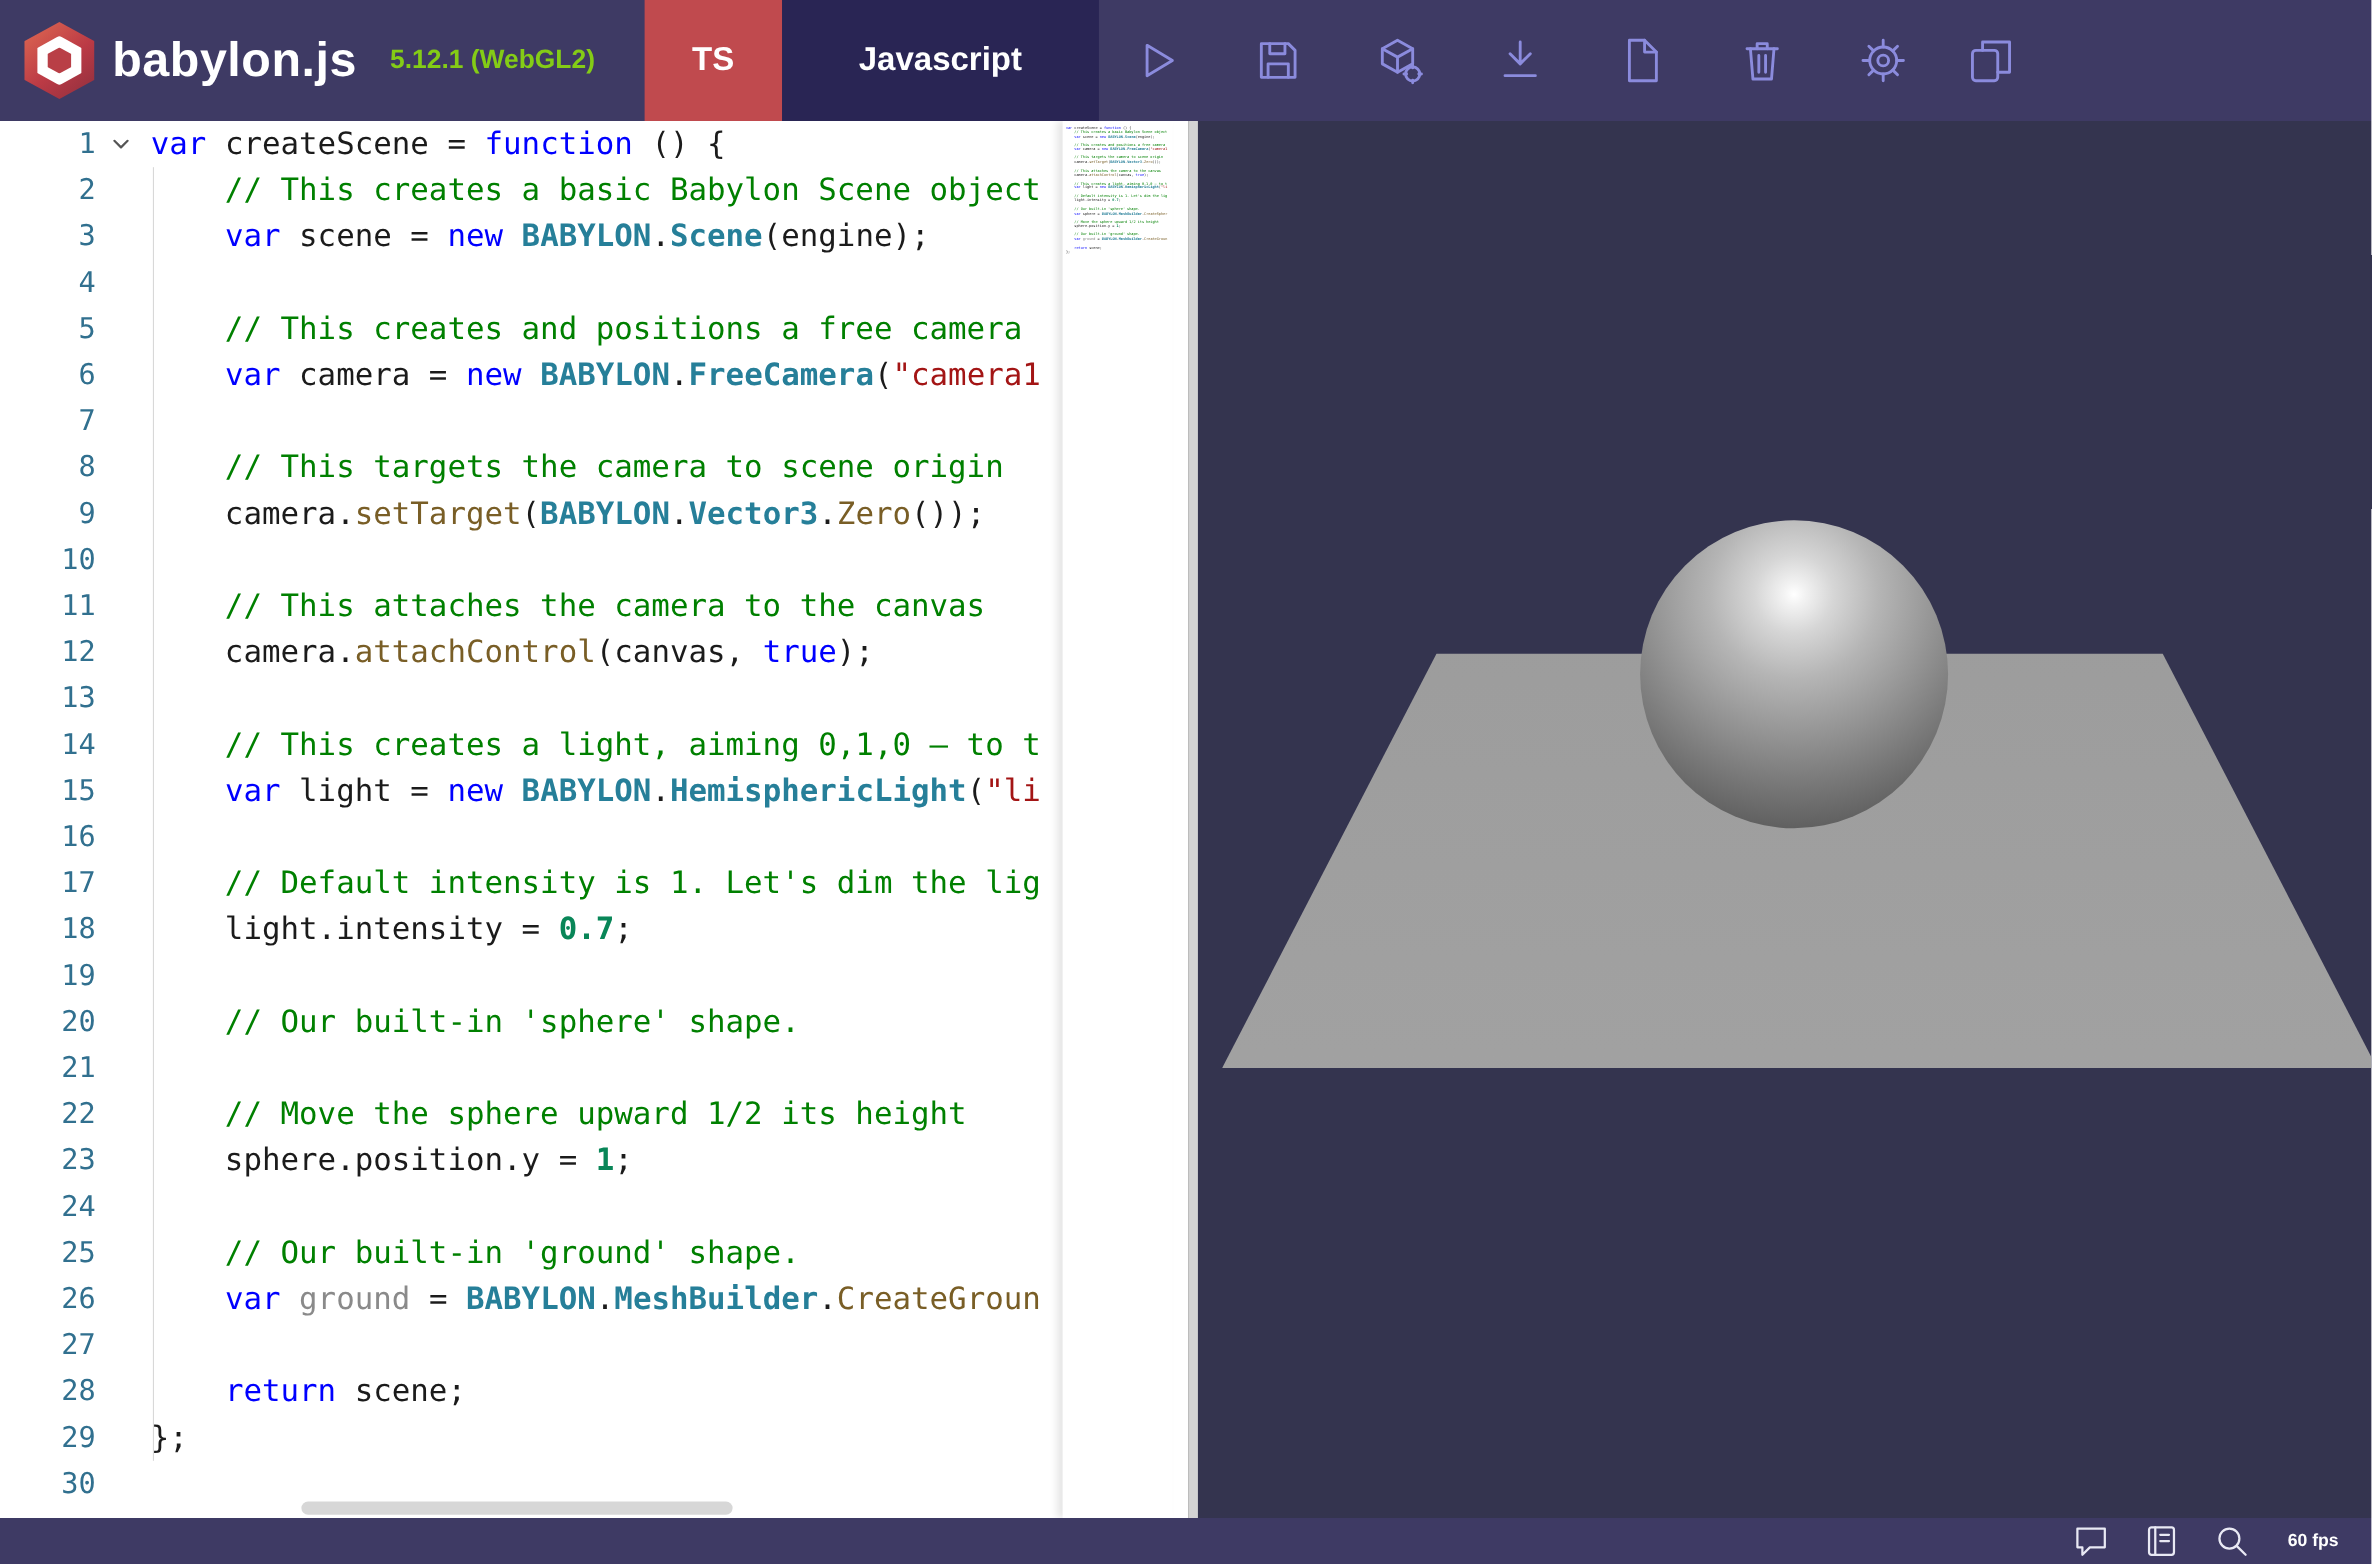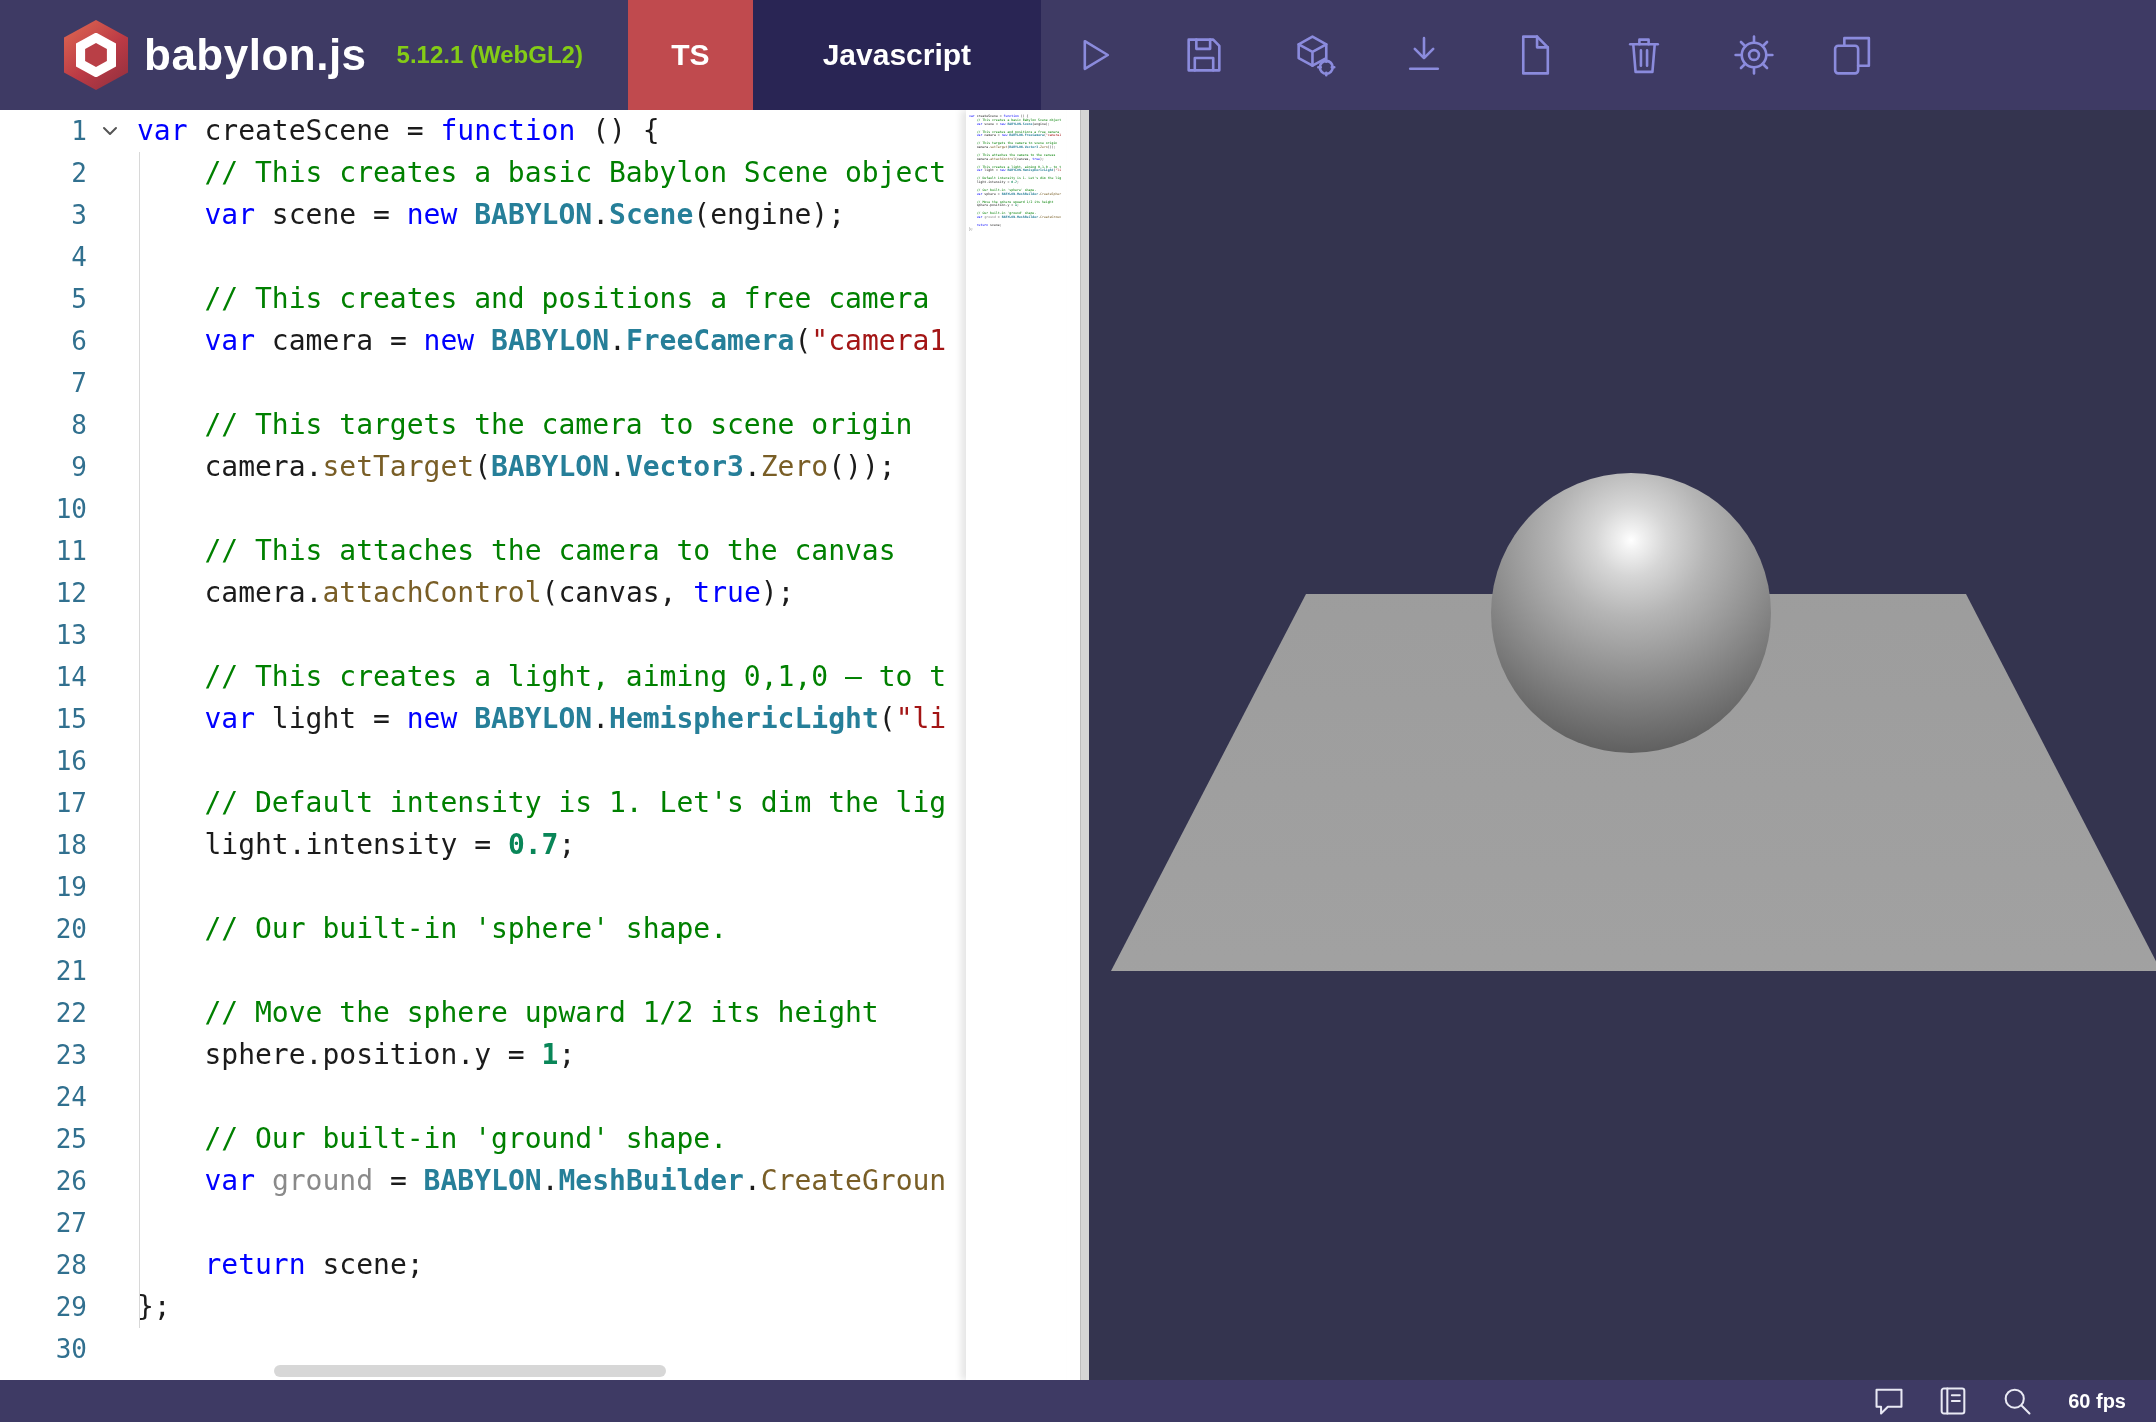--- a/index.html
+++ b/index.html
@@ -2,21 +2,21 @@
 <html><head>
 <meta charset="utf-8">
 <style>
   * { margin:0; padding:0; box-sizing:border-box; }
   html,body { width:2156px; height:1422px; overflow:hidden; }
   body { font-family:"Liberation Sans",sans-serif; background:#ffffff; }
   .app { width:2156px; height:1422px; display:flex; flex-direction:column; }
 
   
   .header { height:110px; flex:none; background:#3e3a64; display:flex; align-items:stretch; overflow:hidden; position:relative; }
-  .brand { display:flex; align-items:center; gap:16px; padding-left:64px; }
+  .brand { display:flex; align-items:center; gap:16px; padding-left:22px; }
   .logo { position:relative; width:64px; height:70px; flex:none; }
   .hex { position:absolute; clip-path:polygon(50% 0,100% 25%,100% 75%,50% 100%,0 75%,0 25%); }
   .hex.outer { left:0; top:0; right:0; bottom:0; background:linear-gradient(140deg,#e06a52 0%,#bb3a45 55%,#8e2f3e 100%); }
   .hex.mid   { left:18%; top:18%; right:18%; bottom:18%; background:#ffffff; }
   .hex.inner { left:33%; top:33%; right:33%; bottom:33%; background:#b93f46; }
   .brand-title { font-size:44px; font-weight:bold; color:#ffffff; letter-spacing:.5px; white-space:nowrap; }
   .version { align-self:center; margin-left:30px; color:#84cc16; font-weight:bold; font-size:24px; white-space:nowrap; }
   .tab { display:flex; align-items:center; justify-content:center; color:#ffffff; font-weight:bold; font-size:30px; flex:none; cursor:pointer; }
   .tab-ts { margin-left:45px; width:125px; background:#c04a4e; }
   .tab-js { width:288px; background:#292554; }
@@ -58,21 +58,21 @@
             background:linear-gradient(180deg,#979797 0%,#a6a6a6 100%); }
   .sphere { position:absolute; left:402px; top:363px; width:280px; height:280px; border-radius:50%;
             background:radial-gradient(circle at 50% 24%,
               #ffffff 0%, #f2f2f2 4%, #d6d6d6 14%, #b5b5b5 30%,
               #959595 50%, #757575 70%, #595959 88%, #4e4e4e 100%); }
 
   
   .footer { height:42px; flex:none; background:#3e3a64; display:flex; align-items:center; justify-content:flex-end; gap:30px; padding-right:30px; }
   .ftr-ico { stroke:#e9e9f4; fill:none; stroke-width:1.8; stroke-linecap:round; stroke-linejoin:round; }
   .ftr-btn { background:none; border:none; padding:0; cursor:pointer; width:34px; height:34px; flex:none; }
-  .fps { color:#ffffff; font-size:20px; font-weight:bold; margin-left:4px; white-space:nowrap; }
+  .fps { color:#ffffff; font-size:16px; font-weight:bold; margin-left:4px; white-space:nowrap; }
 </style>
 </head>
 <body>
 
 <div class="app">
 
   <div class="header">
     <div class="brand">
       <div class="logo">
         <div class="hex outer"></div>

